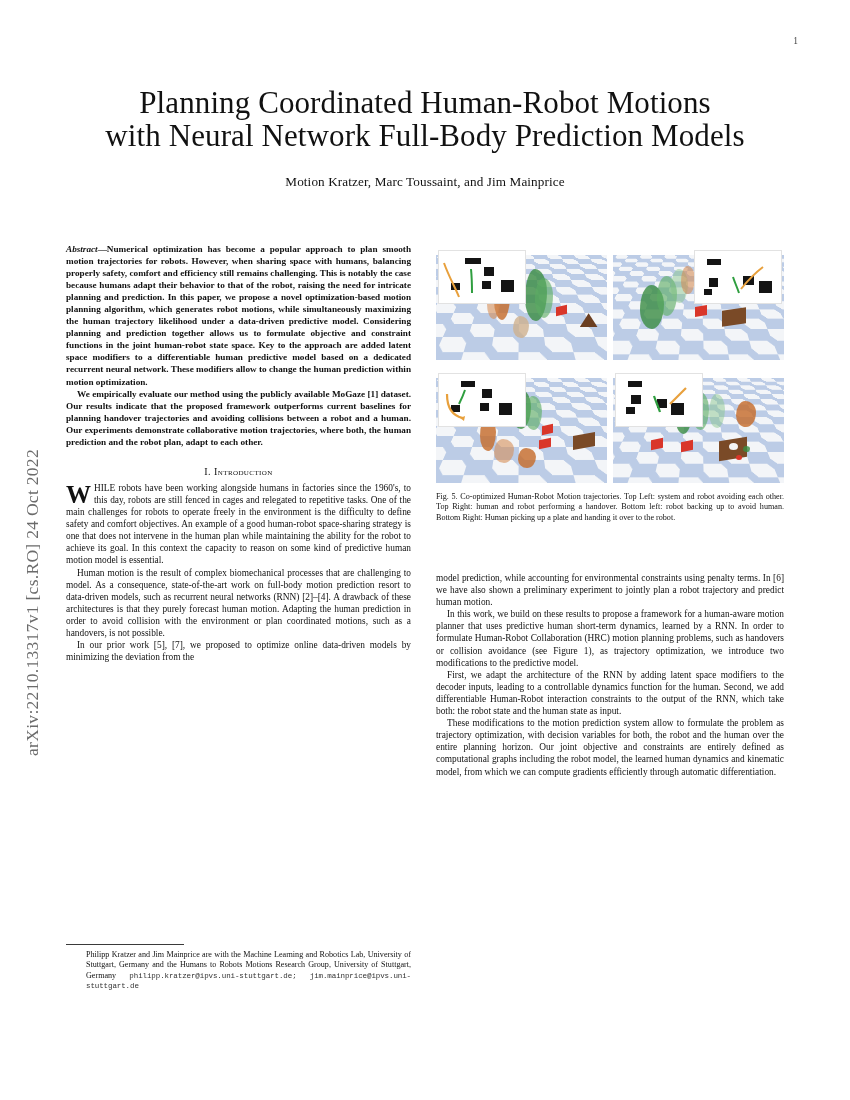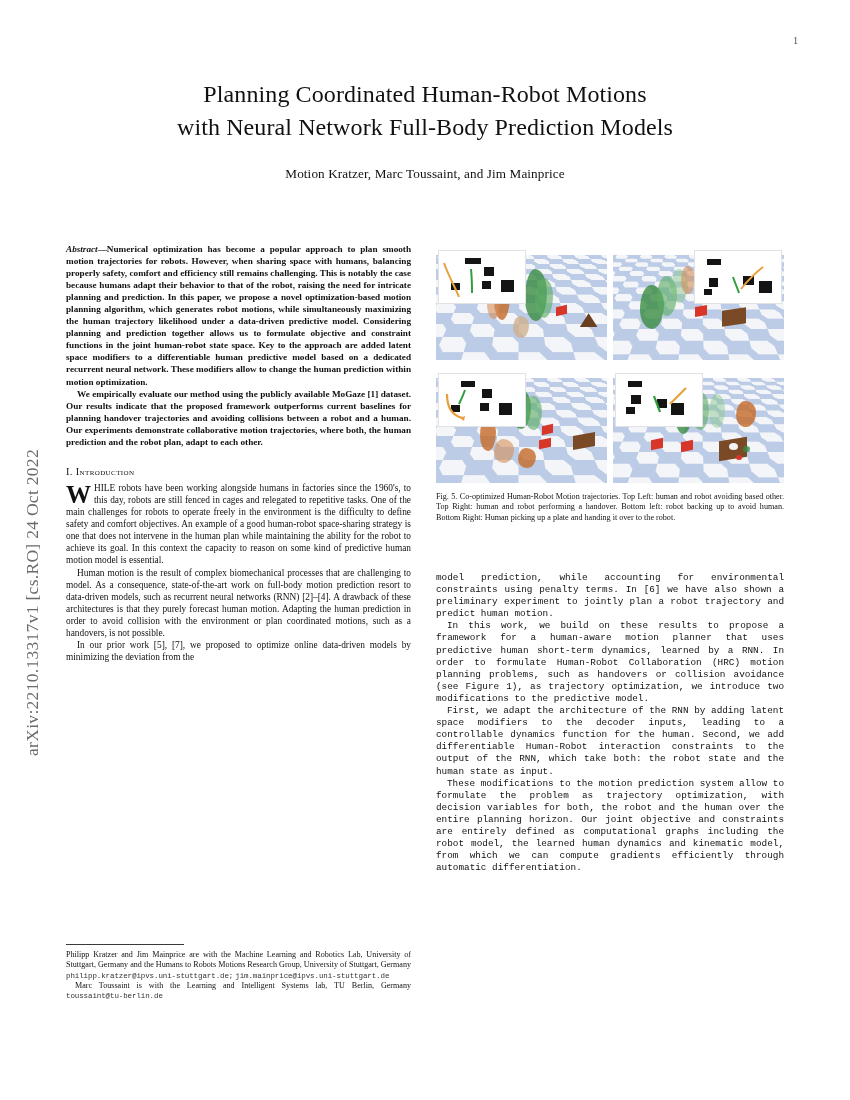--- a/index.html
+++ b/index.html
@@ -44,24 +44,24 @@
 
   
   .title-block {
     position: absolute;
     left: 66px;
     top: 78px;
     width: 718px;
     text-align: center;
   }
   .paper-title {
-    font-size: 24px;
+    font-size: 31px;
     line-height: 33px;
     font-weight: normal;
-    margin: 0;
+    margin: 8px;
     letter-spacing: 0.1px;
   }
   .paper-title .tl {
     display: block;
   }
   .authors {
     margin-top: 22px;
     font-size: 13.2px;
     letter-spacing: 0.1px;
   }
@@ -87,21 +87,21 @@
     font-size: 9.2px;
     line-height: 12.05px;
     text-align: justify;
   }
   .abstract p { margin: 0; }
   .abstract p + p { text-indent: 11px; }
   .abstract .lead { font-style: italic; font-weight: bold; }
 
   
   .sec-head {
-    text-align: left;
+    text-align: center;
     font-size: 10.2px;
     font-variant: small-caps;
     margin: 18px 0 4px 0;
     letter-spacing: 0.4px;
   }
   .sec-head .num { font-variant: normal; }
 
   
   .dropcap-par {
     position: relative;
@@ -126,20 +126,21 @@
   .footnote-rule {
     width: 118px;
     height: 0;
     border-top: 0.6px solid #3a3a3a;
     margin: 0 0 5px 0;
   }
   .footnote {
     font-size: 8.1px;
     line-height: 10.3px;
     text-align: justify;
+    margin-left: 20px;
   }
   .footnote p { margin: 0; }
   .footnote p + p { text-indent: 9px; }
   .mono {
     font-family: "Liberation Mono", "DejaVu Sans Mono", monospace;
     font-size: 7.5px;
     letter-spacing: -0.1px;
     color: #333;
   }
 
@@ -232,21 +233,20 @@
 
   
   .col-right-body {
     position: absolute;
     left: 436px;
     top: 572px;
     width: 348px;
     font-size: 9.35px;
     line-height: 12.1px;
     text-align: justify;
-    font-family: Liberation Mono, monospace;
   }
 </style>
 </head>
 <body>
 
 <div class="page">
 
   <div class="arxiv-stamp">arXiv:2210.13317v1  [cs.RO]  24 Oct 2022</div>
 
   <div class="page-number">1</div>
@@ -277,22 +277,20 @@
     <p class="ind">Human motion is the result of complex biomechanical processes that are challenging to model. As a consequence, state-of-the-art work on full-body motion prediction resort to data-driven models, such as recurrent neural networks (RNN) [2]–[4]. A drawback of these architectures is that they purely forecast human motion. Adapting the human prediction in order to avoid collision with the environment or plan coordinated motions, such as a handovers, is not possible.</p>
     <p class="ind">In our prior work [5], [7], we proposed to optimize online data-driven models by minimizing the deviation from the</p>
   </div>
 
   <div class="footnote-wrap">
     <div class="footnote-rule"></div>
     <div class="footnote">
       <p><span>Philipp Kratzer and Jim Mainprice are with the Machine Learning and Robotics Lab, University of Stuttgart, Germany and the Humans to Robots Motions Research Group, University of Stuttgart, Germany</span>
         <span class="mono">philipp.kratzer@ipvs.uni-stuttgart.de;</span>
         <span class="mono">jim.mainprice@ipvs.uni-stuttgart.de</span></p>
-      <p><span>Marc Toussaint is with the Learning and Intelligent Systems lab, TU Berlin, Germany</span>
-        <span class="mono">toussaint@tu-berlin.de</span></p>
     </div>
   </div>
 
   <div class="figure">
     <div class="fig-grid">
 
       <div class="fig-cell">
         <div class="scene">
           <div class="floor"></div>
           <div class="blob orange" style="left:34%;top:28%;width:16px;height:44px;"></div>
@@ -390,21 +388,21 @@
               <path d="M38,22 C40,28 42,32 44,38" stroke="#2f9e3f" stroke-width="2.2" fill="none"></path>
             </svg>
           </div>
         </div>
       </div>
 
     </div>
 
     <div class="fig-caption">
       <span class="fig-label">Fig. 5.</span>
-      <span>Co-optimized Human-Robot Motion trajectories. Top Left: human and robot avoiding based other. Top Right: human and robot performing a handover. Bottom left: robot backing up to avoid human. Bottom Right: Human picking up a plate and handing it over to the robot.</span>
+      <span>Co-optimized Human-Robot Motion trajectories. Top Left: system and robot avoiding each other. Top Right: human and robot performing a handover. Bottom left: robot backing up to avoid human. Bottom Right: Human picking up a plate and handing it over to the robot.</span>
     </div>
   </div>
 
   <div class="col-right-body">
     <p>model prediction, while accounting for environmental constraints using penalty terms. In [6] we have also shown a preliminary experiment to jointly plan a robot trajectory and predict human motion.</p>
     <p class="ind">In this work, we build on these results to propose a framework for a human-aware motion planner that uses predictive human short-term dynamics, learned by a RNN. In order to formulate Human-Robot Collaboration (HRC) motion planning problems, such as handovers or collision avoidance (see Figure 1), as trajectory optimization, we introduce two modifications to the predictive model.</p>
     <p class="ind">First, we adapt the architecture of the RNN by adding latent space modifiers to the decoder inputs, leading to a controllable dynamics function for the human. Second, we add differentiable Human-Robot interaction constraints to the output of the RNN, which take both: the robot state and the human state as input.</p>
     <p class="ind">These modifications to the motion prediction system allow to formulate the problem as trajectory optimization, with decision variables for both, the robot and the human over the entire planning horizon. Our joint objective and constraints are entirely defined as computational graphs including the robot model, the learned human dynamics and kinematic model, from which we can compute gradients efficiently through automatic differentiation.</p>
   </div>
 

